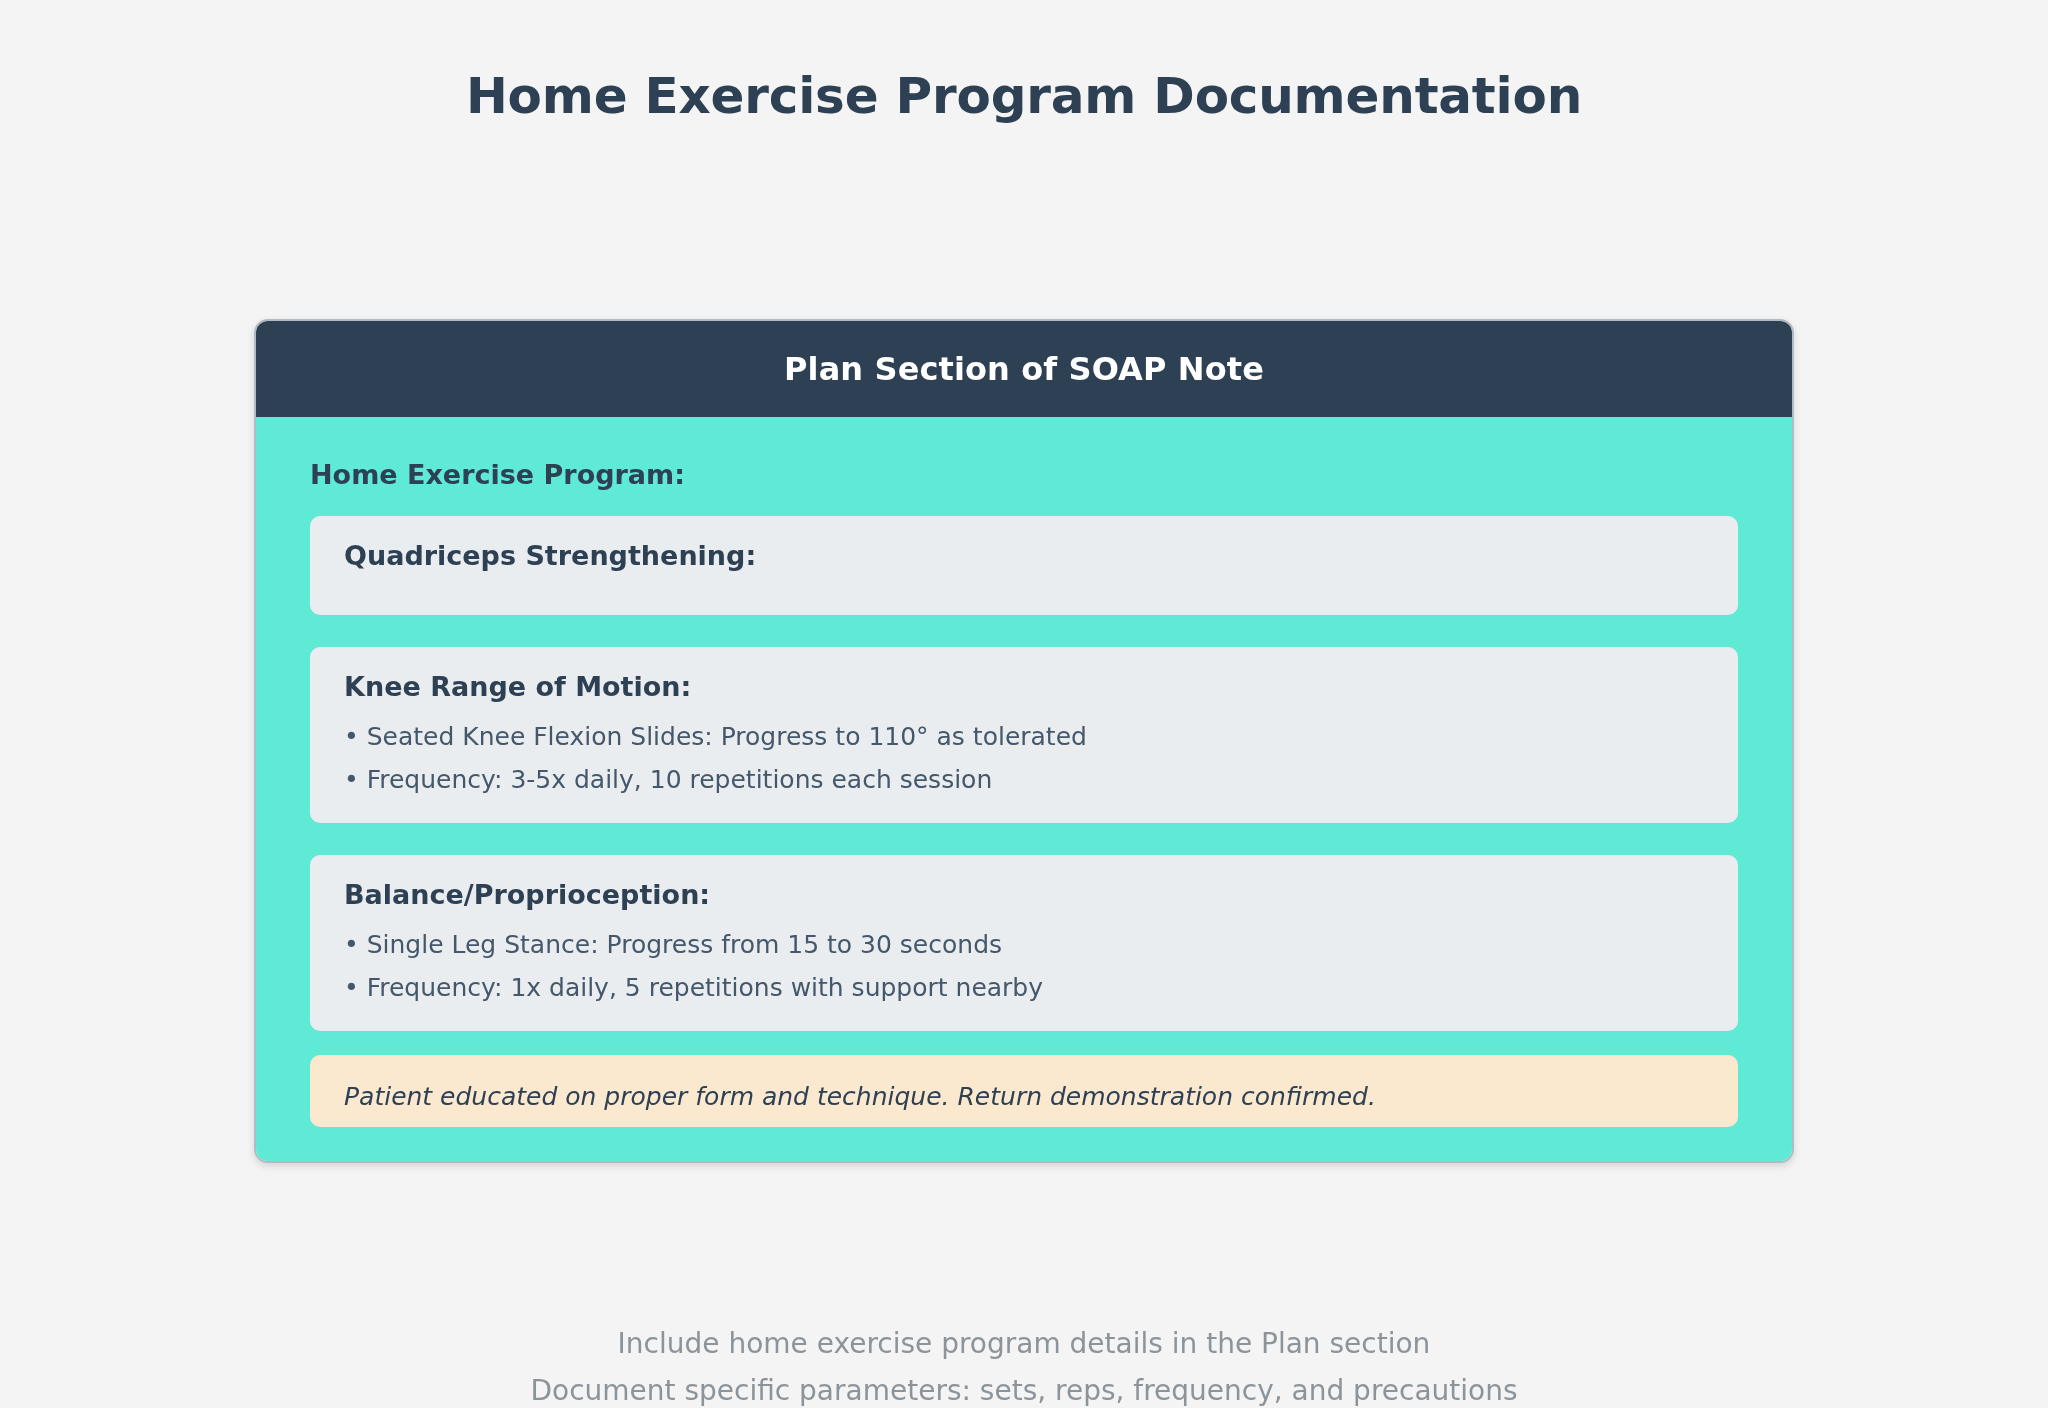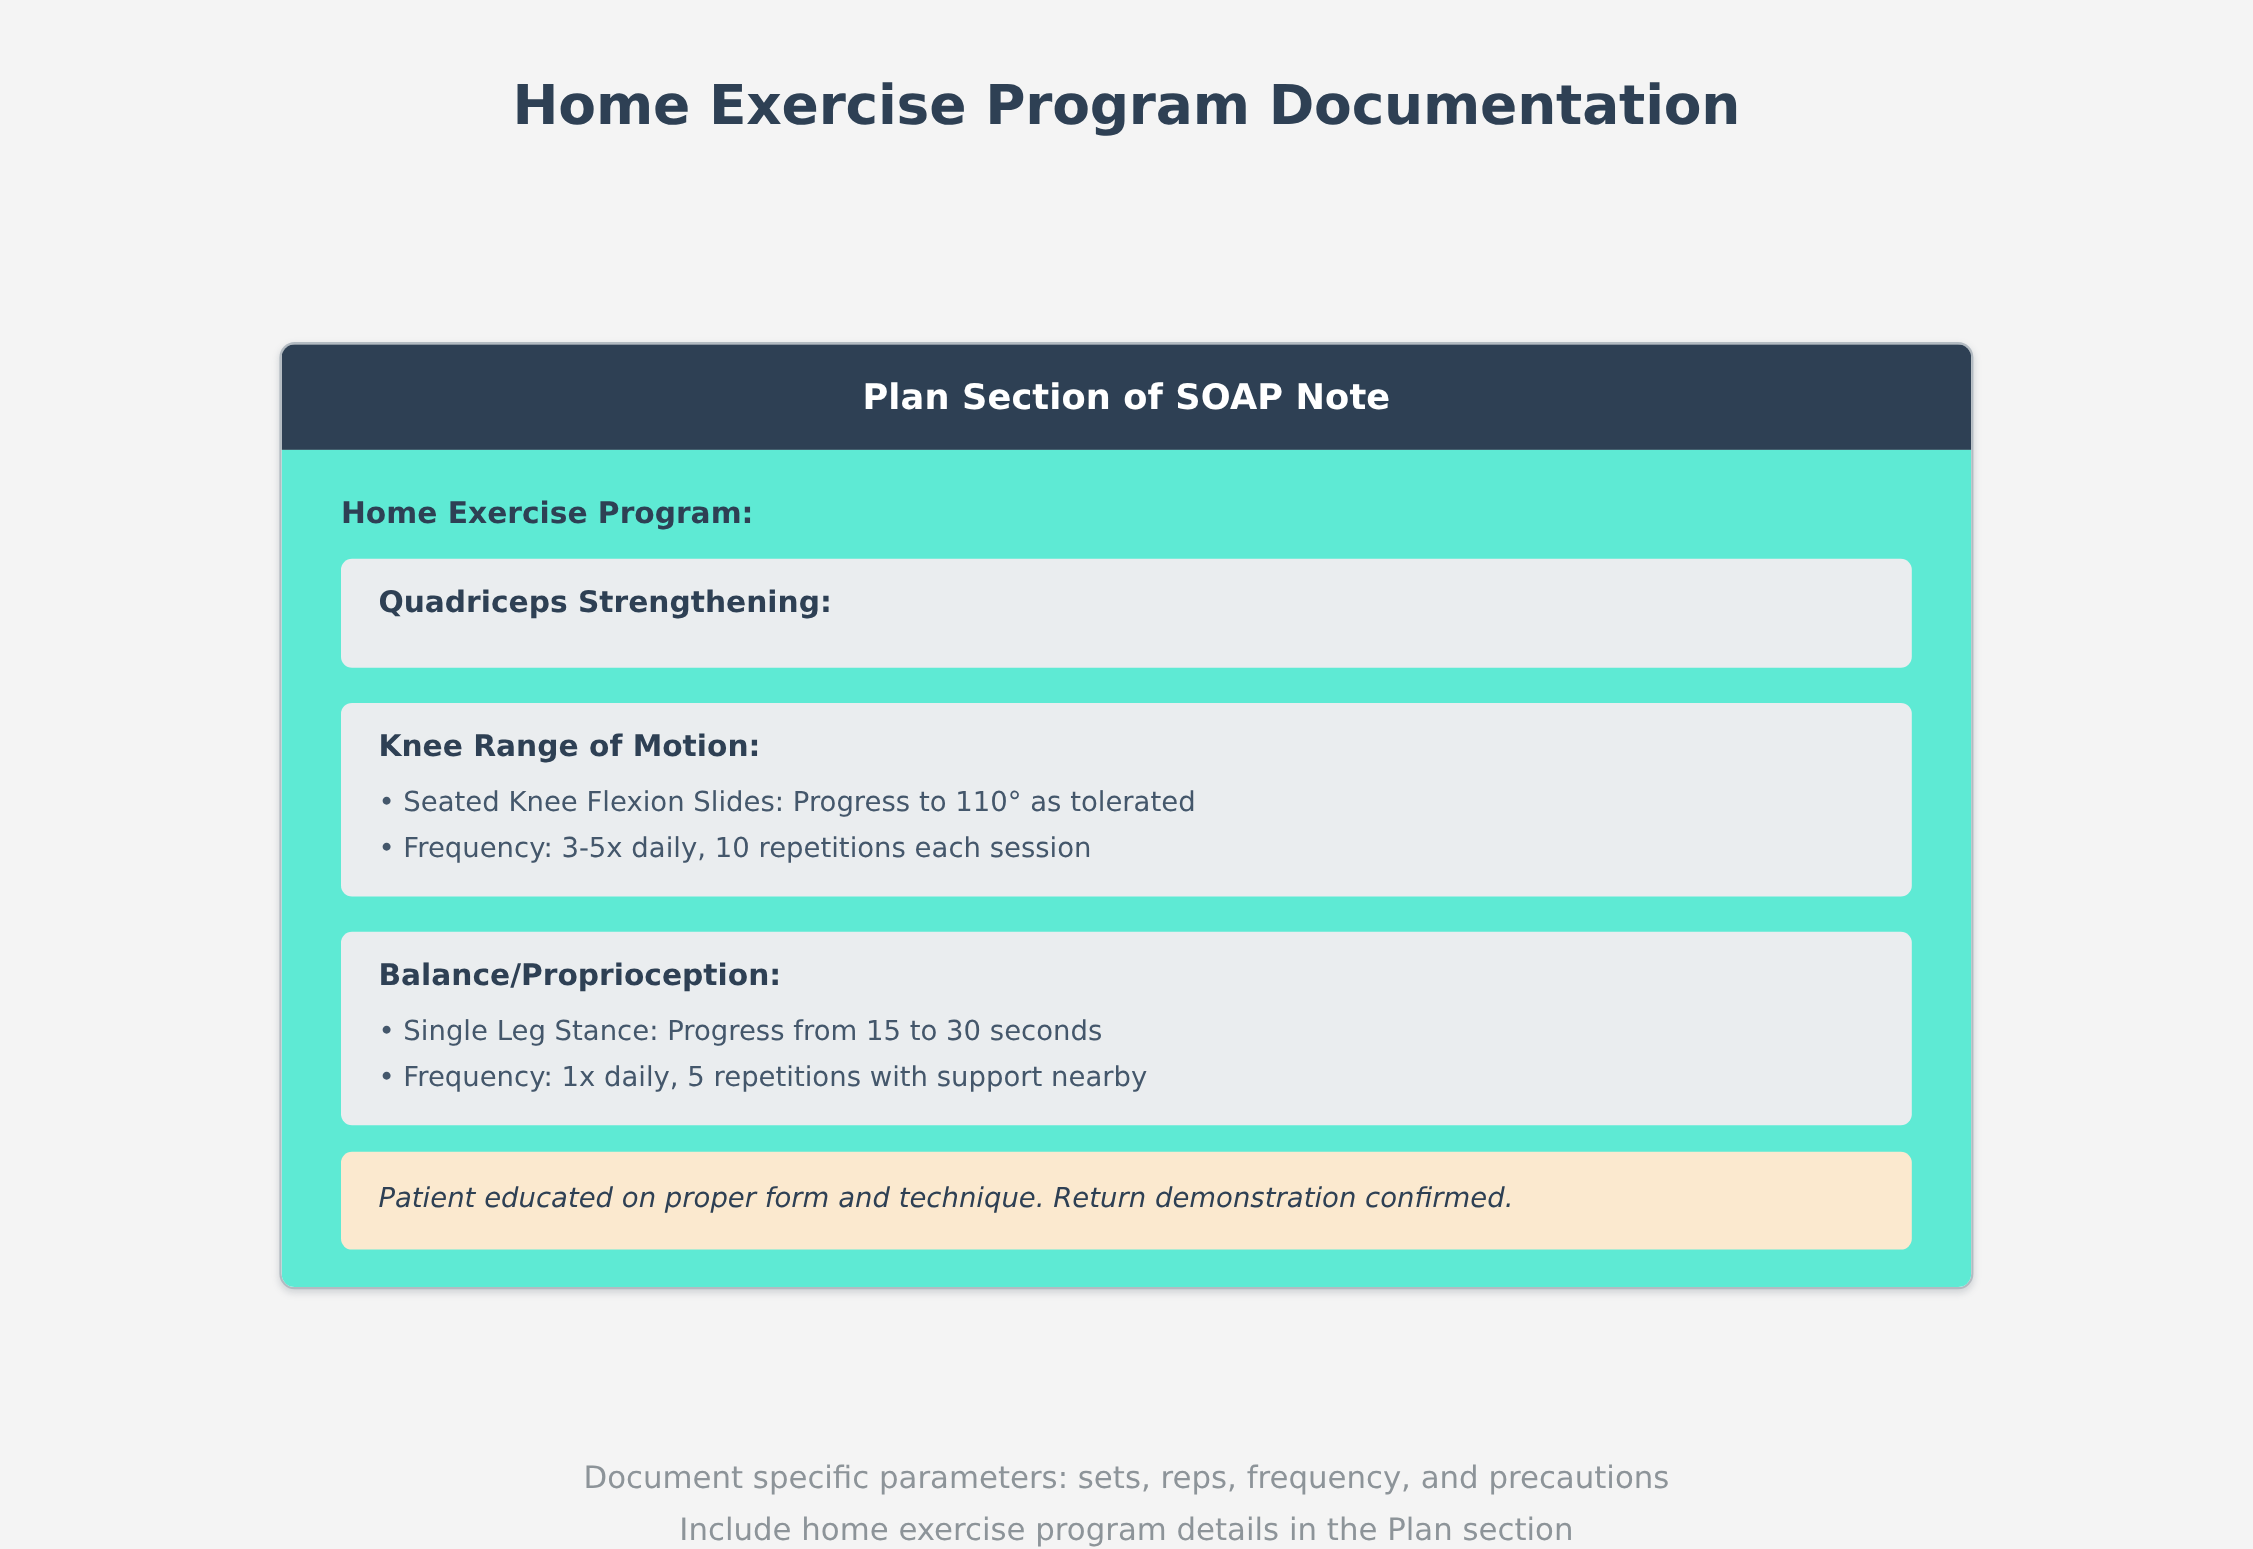--- a/index.html
+++ b/index.html
@@ -101,21 +101,21 @@
   .bullet-line {
     font-size: 25px;
     color: #44576b;
     line-height: 1.38;
   }
 
   .note-box {
     margin-top: 24px;
     background: #fbe9cf;
     border-radius: 10px;
-    padding: 25px 34px 30px 34px;
+    padding: 25px 34px 13px 34px;
     box-sizing: border-box;
   }
 
   .note-text {
     font-size: 25px;
     font-style: italic;
     color: #2e4054;
     line-height: 1.35;
   }
 
@@ -176,17 +176,17 @@
       </div>
 
       <div class="note-box">
         <div class="note-text">Patient educated on proper form and technique. Return demonstration confirmed.</div>
       </div>
 
     </div>
   </div>
 
   <div class="footer">
+    <div class="footer-line">Include home exercise program details in the Plan section</div>
     <div class="footer-line">Document specific parameters: sets, reps, frequency, and precautions</div>
-    <div class="footer-line">Include home exercise program details in the Plan section</div>
   </div>
 
 </div>
 
 </body></html>

